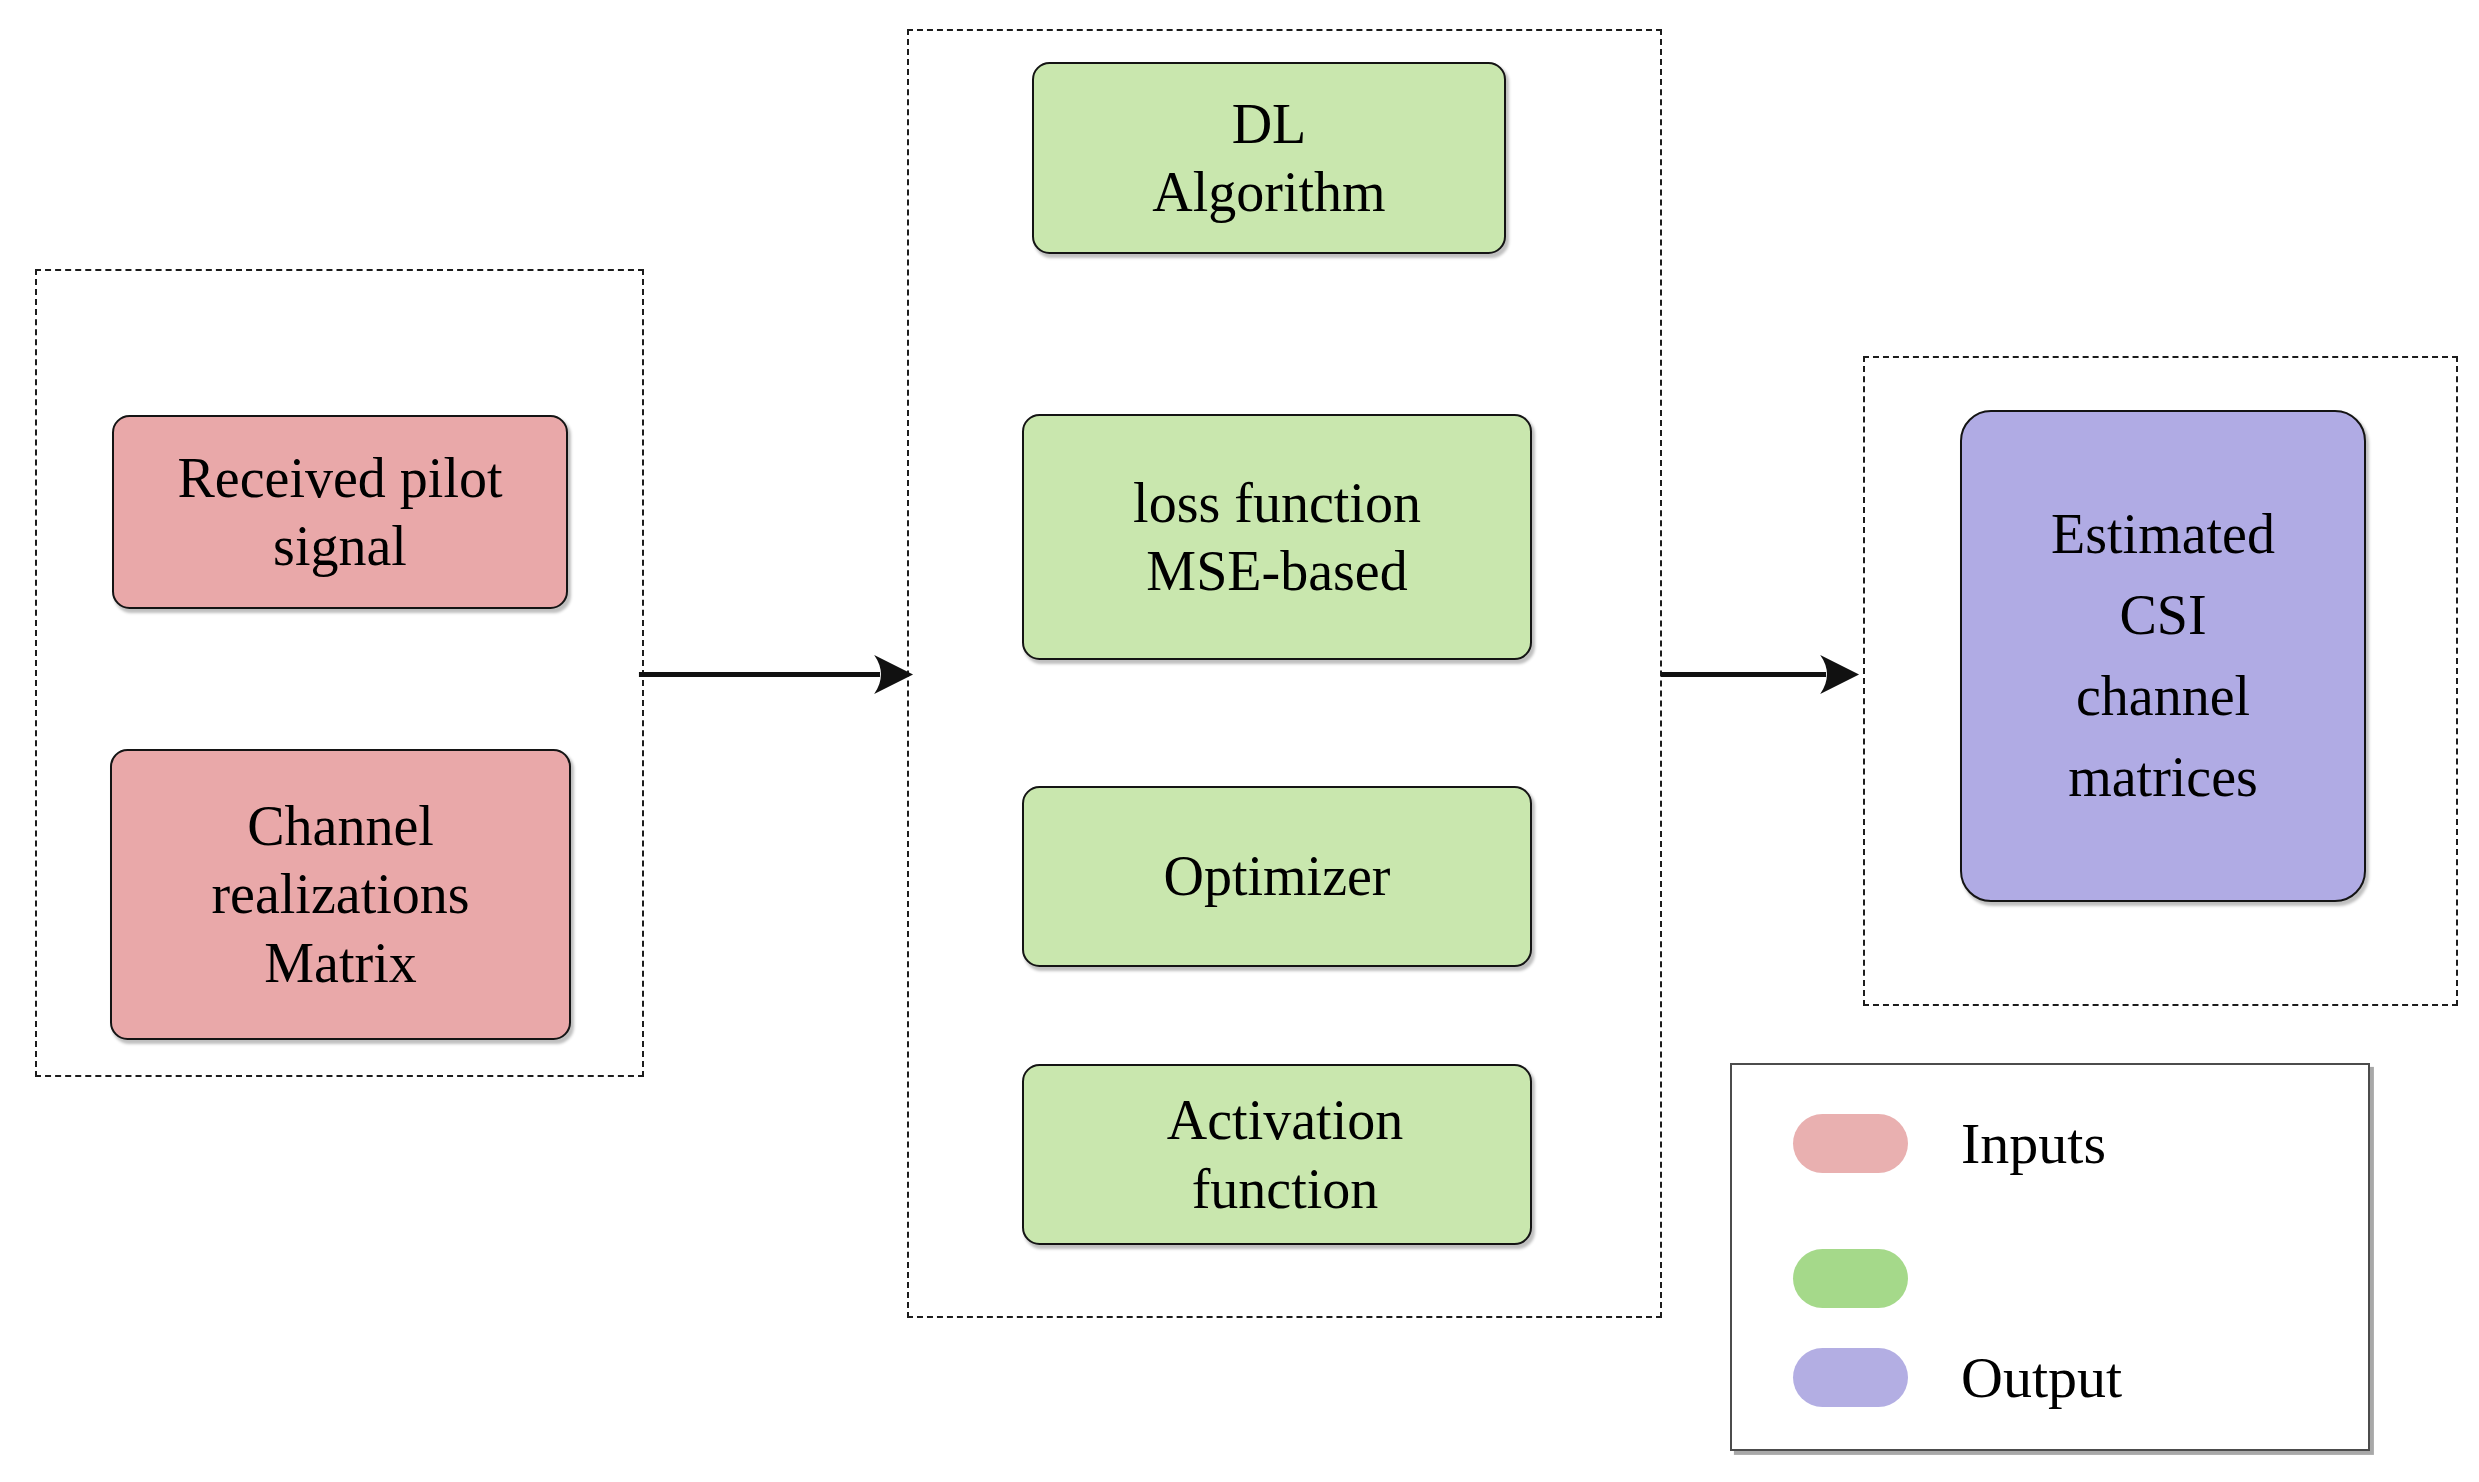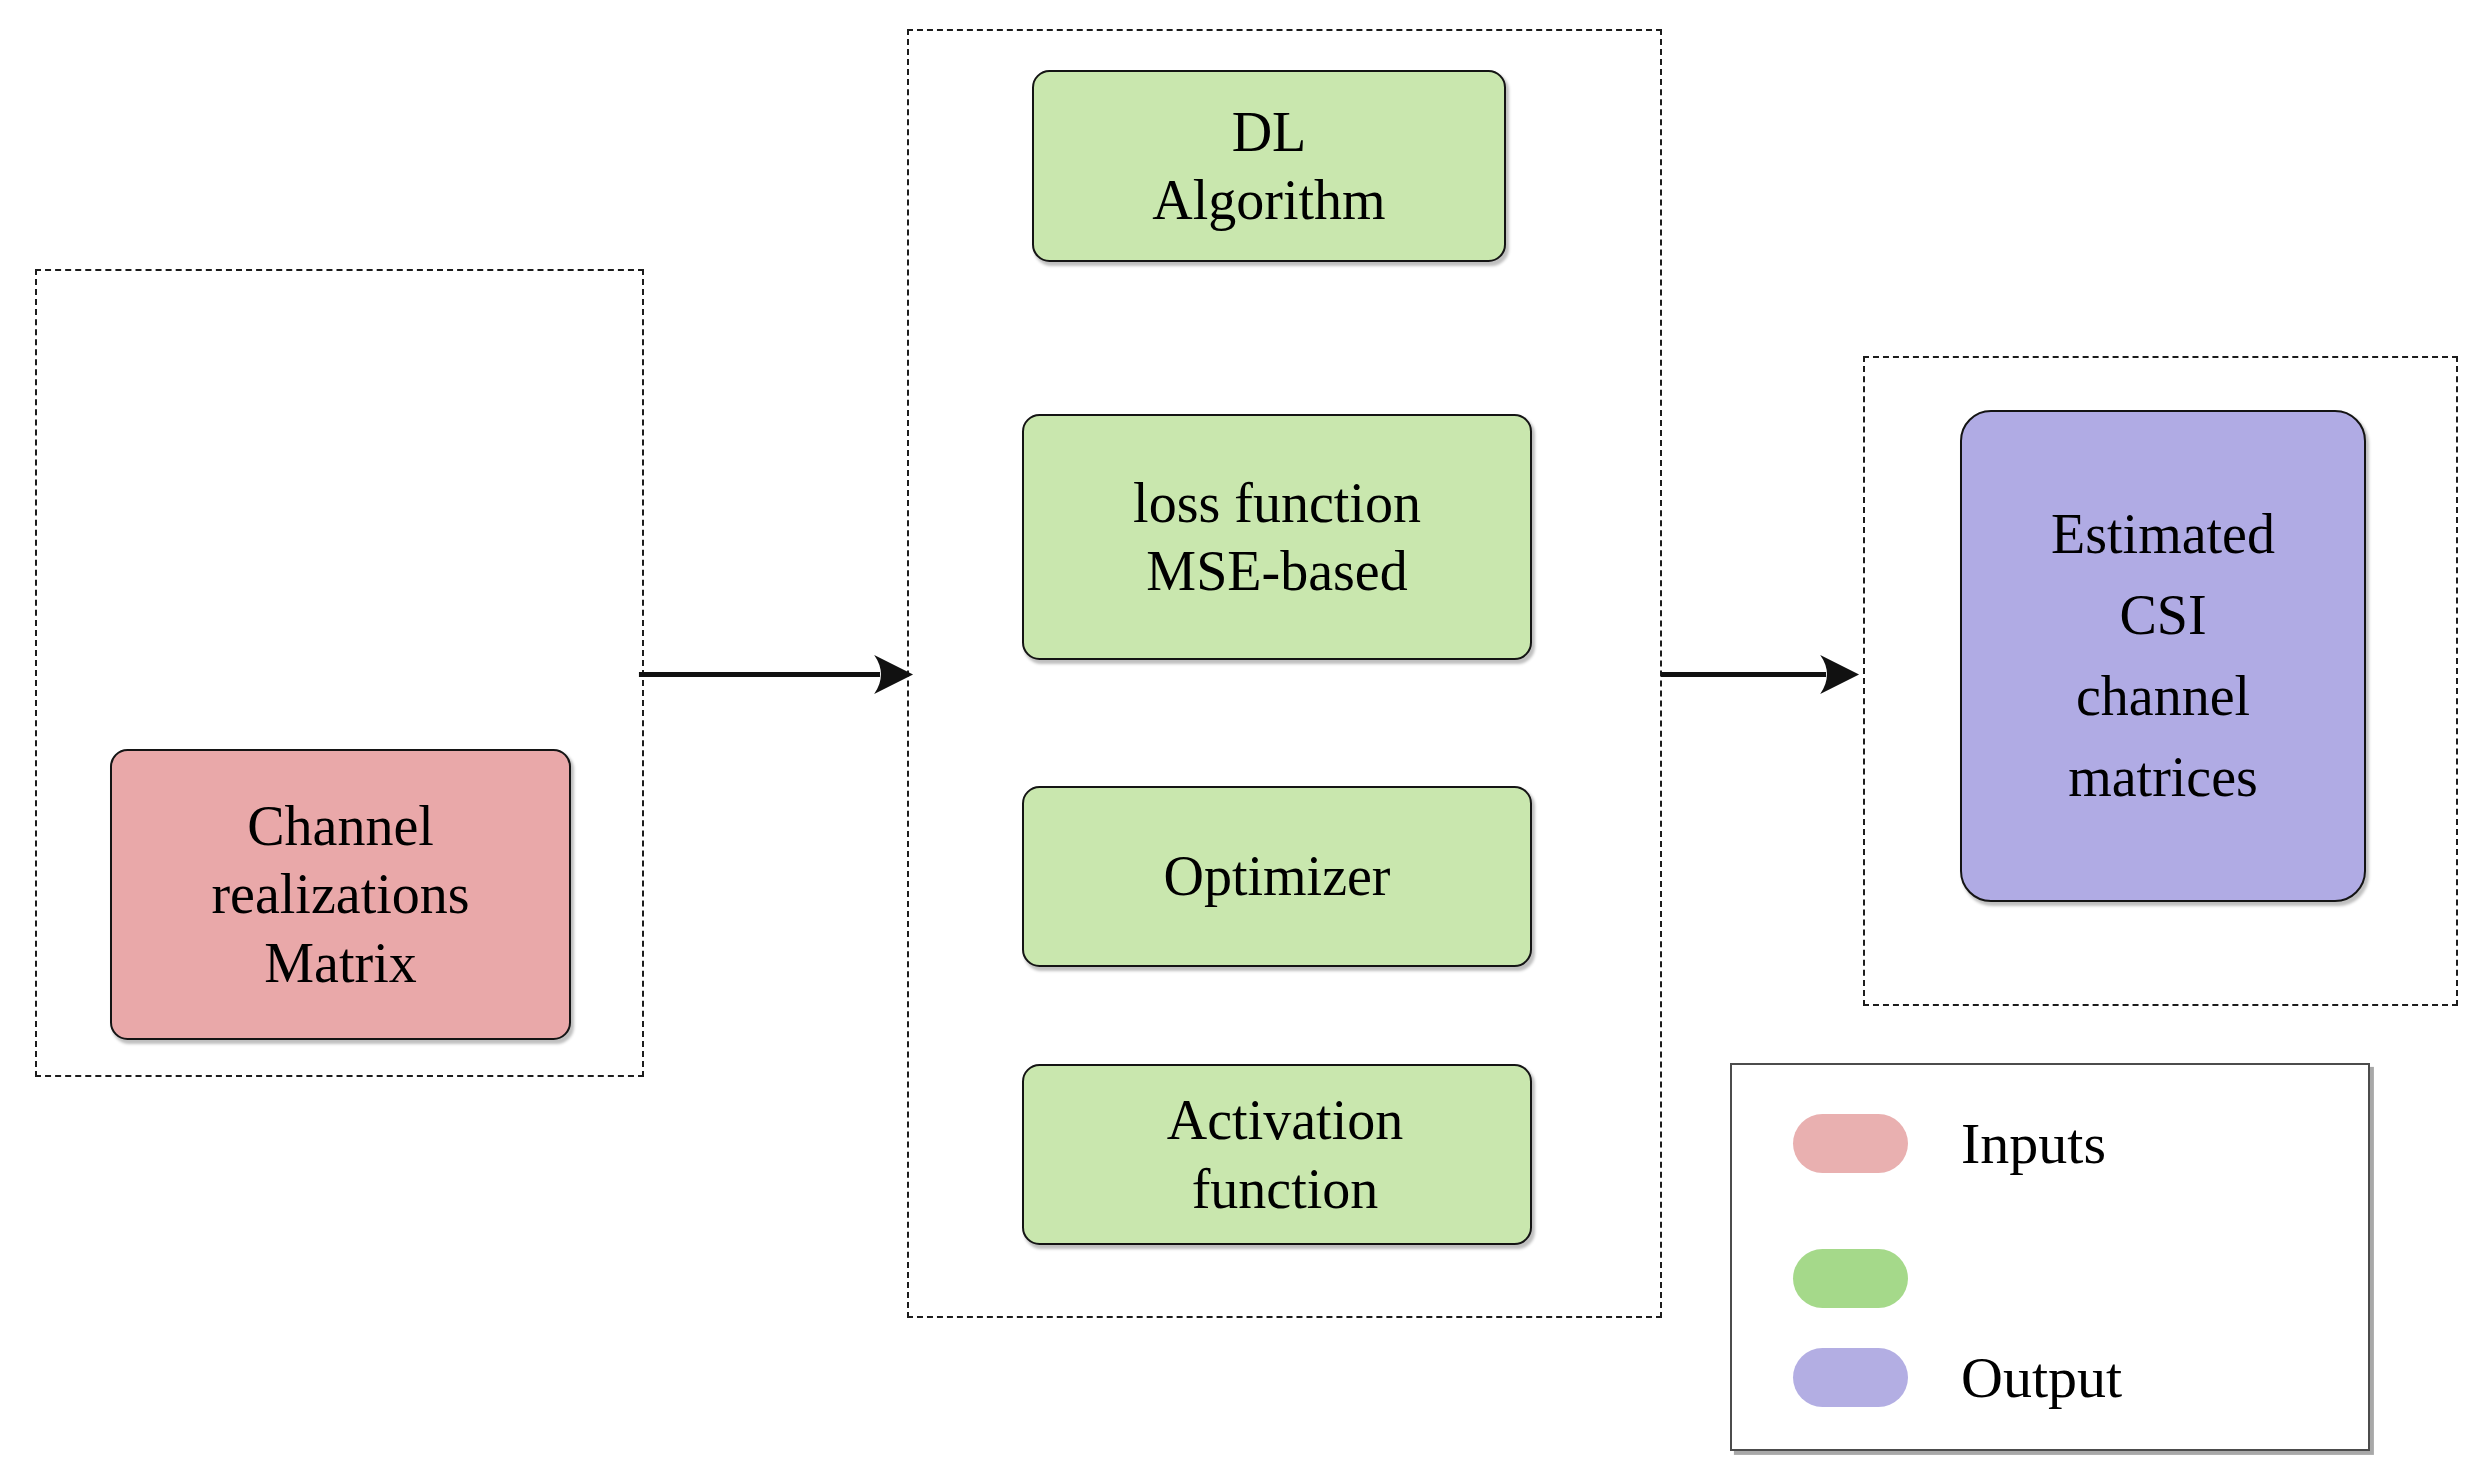--- a/index.html
+++ b/index.html
@@ -37,21 +37,21 @@
     box-shadow: 2.9px 3.9px 2.9px rgba(0,0,0,0.25);
     font-size: 56px;
     line-height: 1.22;
   }
   .fill-pink   { background: #e9a8a9; }
   .fill-green  { background: #c9e7ae; }
   .fill-purple { background: #b0abe4; }
 
   .node-received    { left: 112px;  top: 415px;  width: 456px; height: 194px; }
   .node-channel     { left: 110px;  top: 749px;  width: 461px; height: 291px; }
-  .node-dl          { left: 1032px; top: 70px;   width: 474px; height: 192px; }
+  .node-dl          { left: 1032px; top: 62px;   width: 474px; height: 192px; }
   .node-mse         { left: 1022px; top: 414px;  width: 510px; height: 246px; }
   .node-optimizer   { left: 1022px; top: 786px;  width: 510px; height: 181px; }
   .node-activation  { left: 1022px; top: 1064px; width: 510px; height: 181px; padding-left: 16px; }
   .node-csi         { left: 1960px; top: 410px;  width: 406px; height: 492px;
                       border-radius: 31px; line-height: 1.45; }
 
   
   .arrow { position: absolute; }
   .arrow-1 { left: 637px;  top: 651px; }
   .arrow-2 { left: 1659px; top: 651px; }
@@ -89,20 +89,24 @@
 </style>
 </head>
 <body>
 
 <div class="canvas">
 
   <div class="group group-inputs"></div>
   <div class="group group-ml"></div>
   <div class="group group-output"></div>
 
+  <div class="node fill-pink node-received">
+    <div>Received pilot</div>
+    <div>signal</div>
+  </div>
   <div class="node fill-pink node-channel">
     <div>Channel</div>
     <div>realizations</div>
     <div>Matrix</div>
   </div>
 
   <div class="node fill-green node-dl">
     <div>DL</div>
     <div>Algorithm</div>
   </div>

